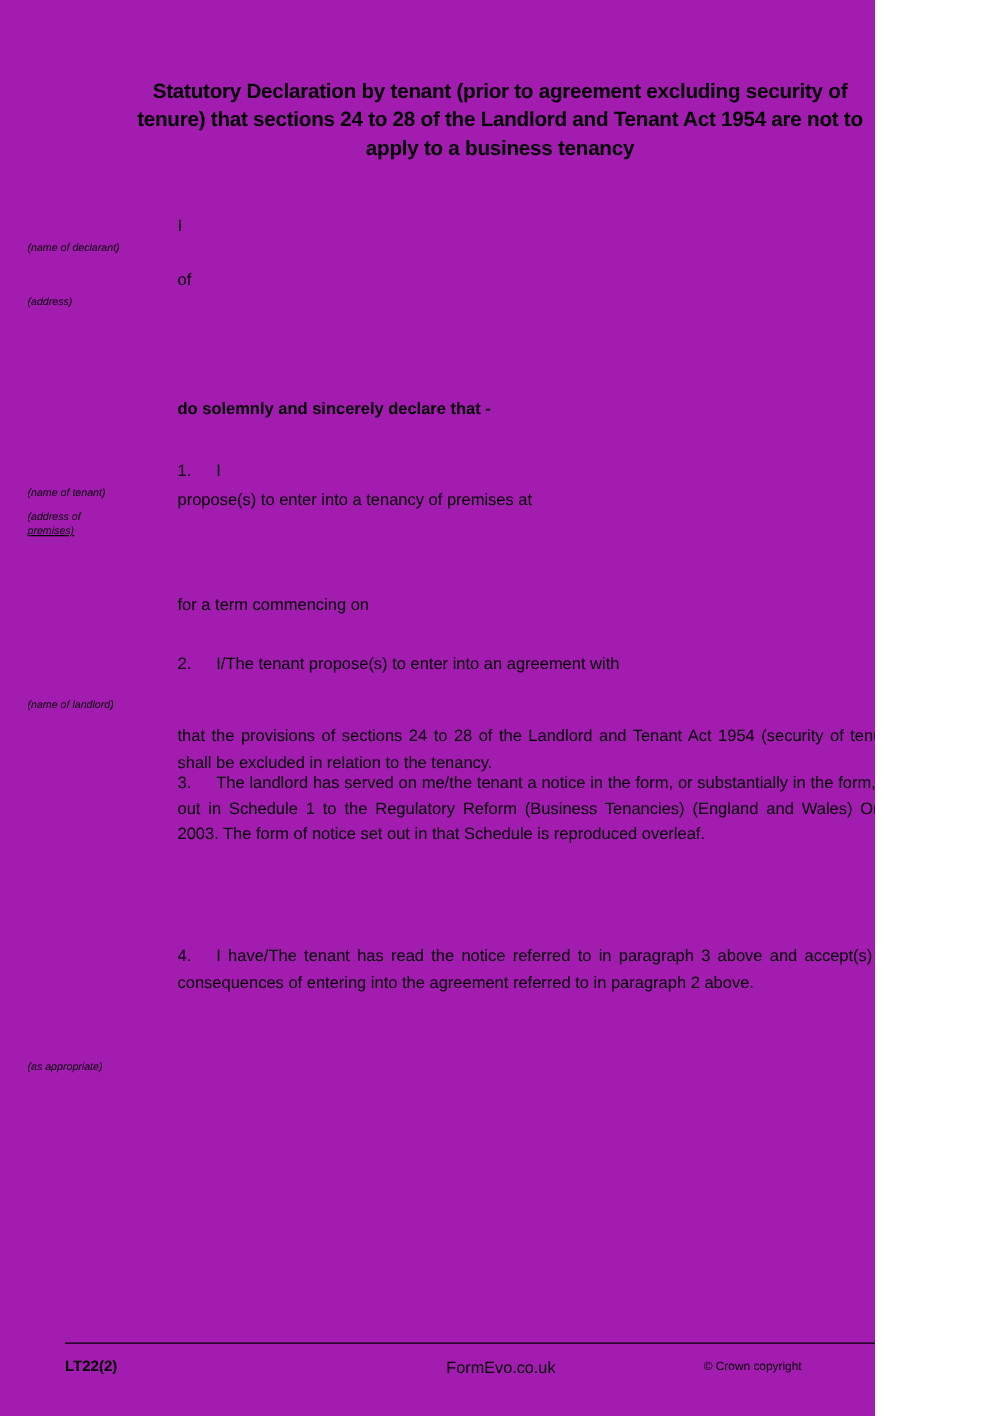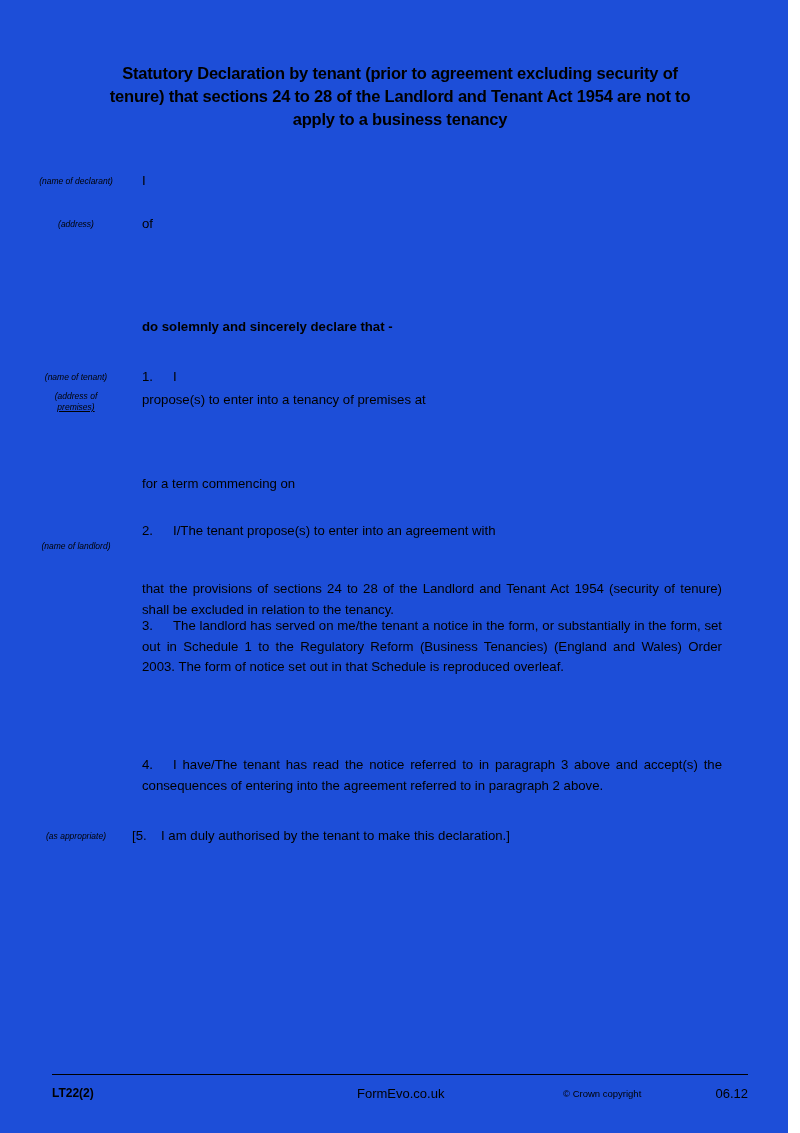--- a/index.html
+++ b/index.html
@@ -6,23 +6,23 @@
     margin: 0;
     padding: 0;
     background: #ffffff;
   }
   body {
     font-family: "Liberation Sans", sans-serif;
     color: #000000;
   }
   .page {
     position: relative;
-    width: 788px;
+    width: 700px;
     height: 1133px;
-    background: #1d4ed8;
+    background: #a21caf;
     overflow: hidden;
   }
 
   
   .doc-title {
     position: absolute;
     left: 100px;
     top: 62px;
     width: 600px;
     text-align: center;
@@ -31,25 +31,26 @@
     line-height: 23px;
     letter-spacing: -0.2px;
   }
 
   
   
   .note {
     position: absolute;
     left: 22px;
     width: 108px;
-    text-align: center;
+    text-align: left;
     font-style: italic;
     font-size: 8.5px;
     line-height: 11px;
     color: #000;
+    margin-top: 17px;
   }
   .body-line {
     position: absolute;
     left: 142px;
     width: 580px;
     font-size: 13.2px;
     line-height: 20px;
   }
   .para {
     position: absolute;
@@ -154,23 +155,20 @@
 
   <div class="para" style="top:616px;">
     <span class="num">3.</span><span>The landlord has served on me/the tenant a notice in the form, or substantially in the form, set out in Schedule 1 to the Regulatory Reform (Business Tenancies) (England and Wales) Order 2003. The form of notice set out in that Schedule is reproduced overleaf.</span>
   </div>
 
   <div class="para" style="top:755px;">
     <span class="num">4.</span><span>I have/The tenant has read the notice referred to in paragraph 3 above and accept(s) the consequences of entering into the agreement referred to in paragraph 2 above.</span>
   </div>
 
   <div class="note" style="top:831px;">(as appropriate)</div>
-  <div class="para-bracket" style="top:826px;">
-    <span class="num-tight">[5.</span><span>I am duly authorised by the tenant to make this declaration.]</span>
-  </div>
 
   <div class="footer-rule"></div>
   <div class="footer">
     <span class="footer-code">LT22(2)</span>
     <span class="footer-brand">FormEvo.co.uk</span>
     <span class="footer-copy">© Crown copyright</span>
     <span class="footer-date">06.12</span>
   </div>
 
 </div>

